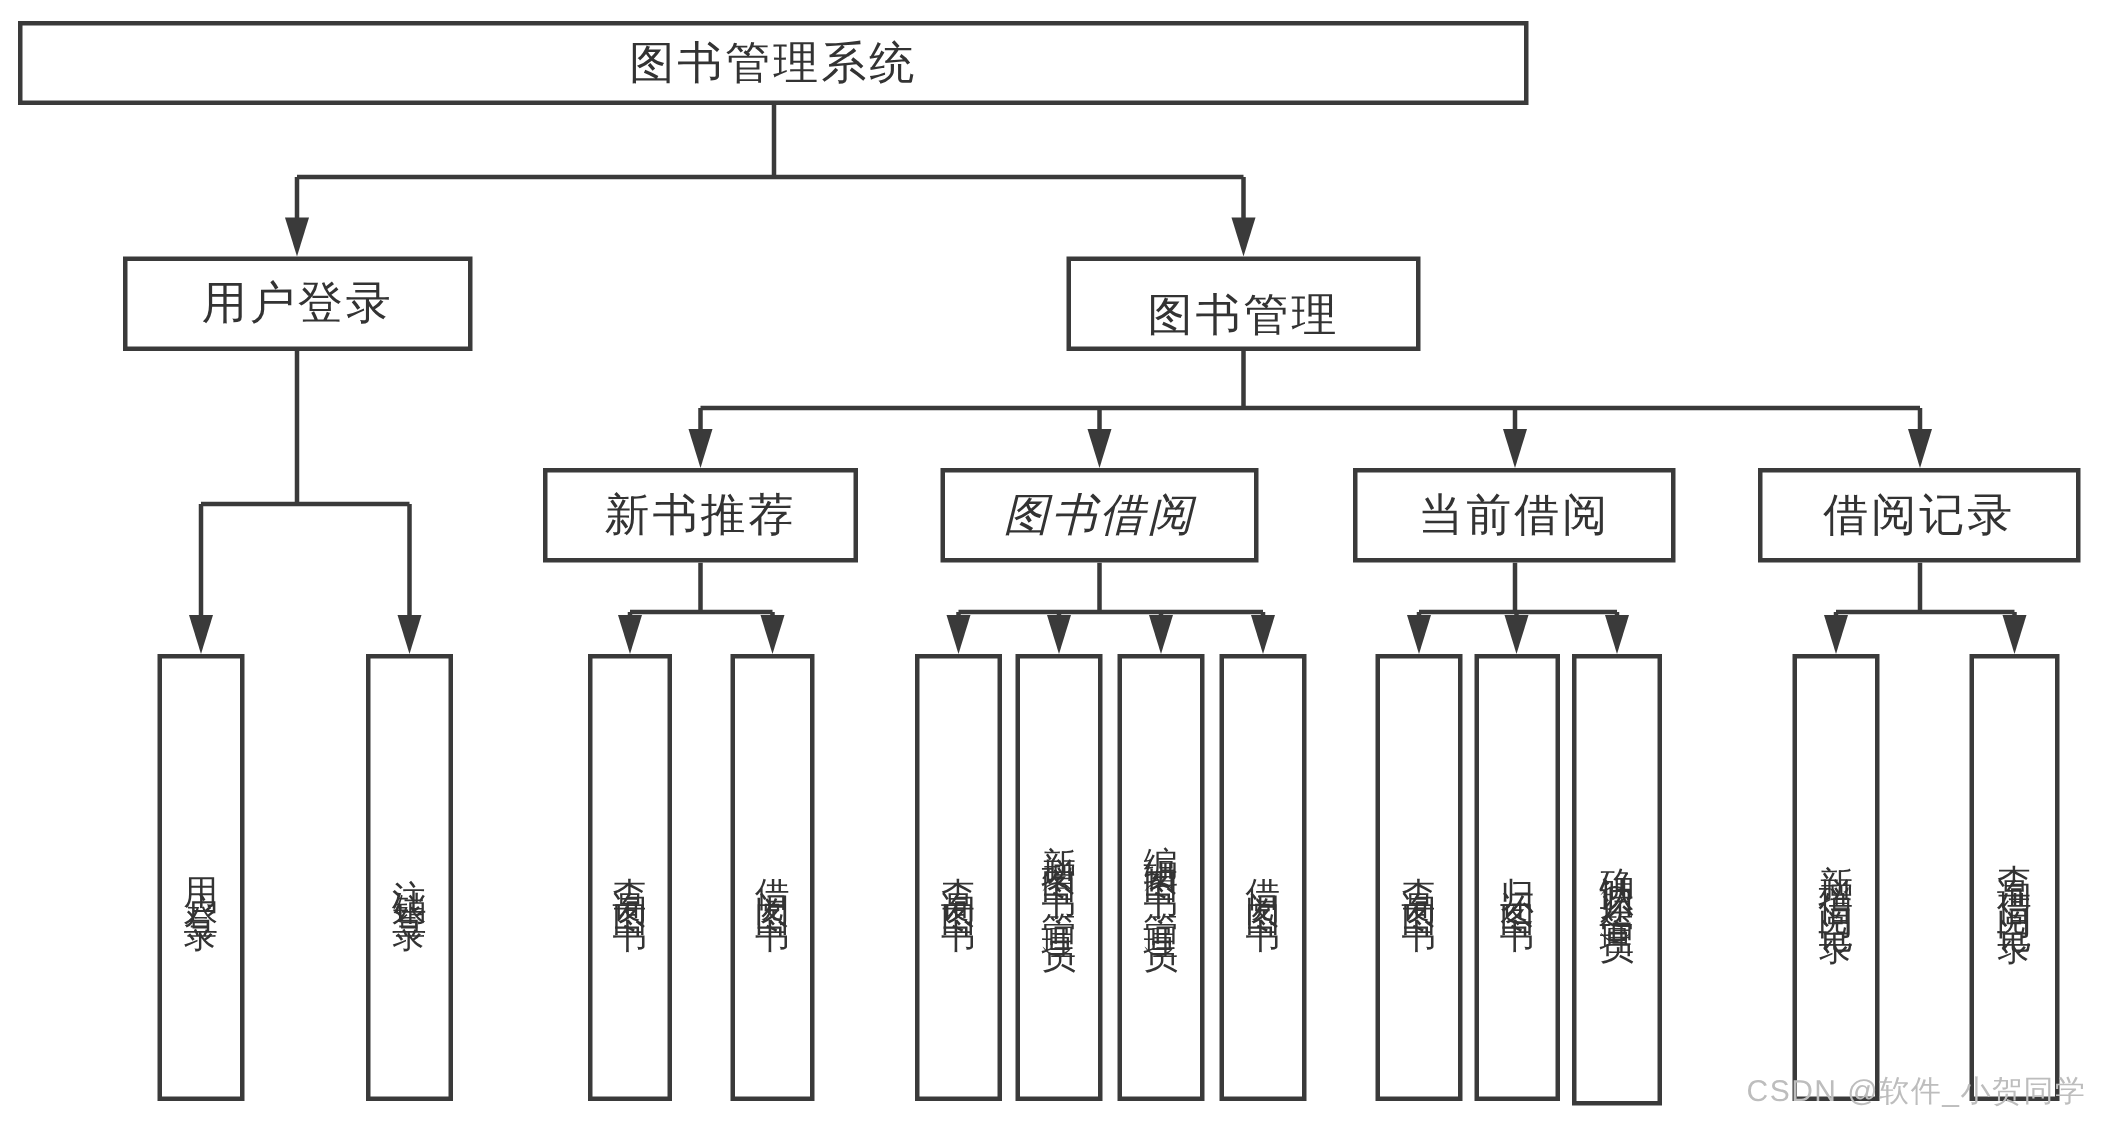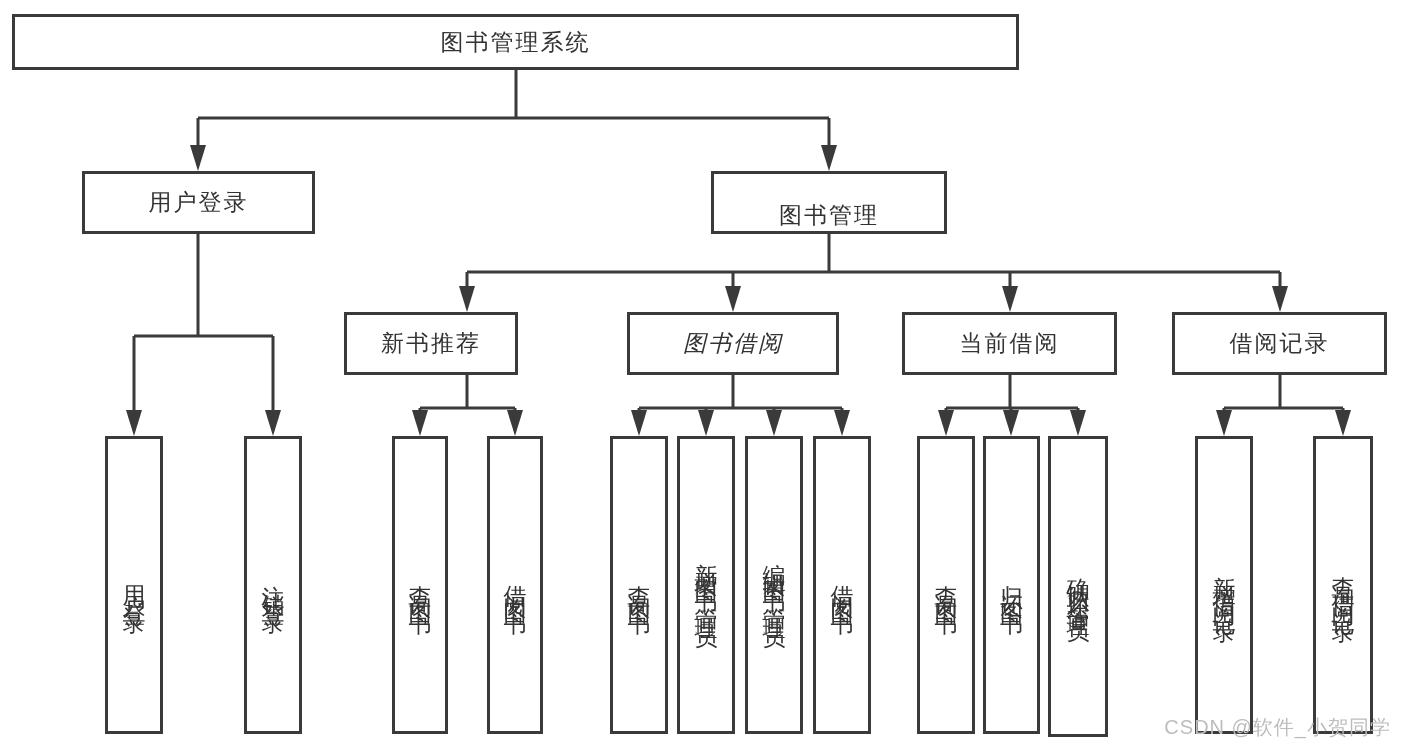--- a/index.html
+++ b/index.html
@@ -4,21 +4,21 @@
 <style>
   html,body{margin:0;padding:0;background:#fff;}
   #canvas{
     position:relative;width:1405px;height:747px;background:#ffffff;overflow:hidden;
     font-family:"Liberation Sans","DejaVu Sans",sans-serif;
   }
   .box{
     position:absolute;border:3px solid #3a3a3a;background:#ffffff;box-sizing:border-box;
     display:flex;align-items:center;justify-content:center;z-index:2;
   }
-  .h-label{font-size:23px;color:#333333;letter-spacing:2px;white-space:nowrap;}
+  .h-label{font-size:30px;color:#333333;letter-spacing:2px;white-space:nowrap;}
   .v-label{
     writing-mode:vertical-rl;text-orientation:mixed;line-height:1.25;
     font-size:23px;color:#333333;letter-spacing:9px;white-space:nowrap;
   }
   #connectors{position:absolute;left:0;top:0;width:1405px;height:747px;z-index:1;}
   #connectors path{stroke:#3a3a3a;stroke-width:3;fill:none;}
   #connectors polygon{fill:#3a3a3a;stroke:none;}
   .watermark{
     position:absolute;right:14px;bottom:6px;z-index:3;
     font-size:20px;color:#bdbdbd;letter-spacing:1px;white-space:nowrap;
@@ -83,21 +83,21 @@
     <span class="h-label">图书管理系统</span>
   </div>
 
   <div class="box" style="left:82px;top:171px;width:233px;height:63px;">
     <span class="h-label">用户登录</span>
   </div>
   <div class="box" style="left:711px;top:171px;width:236px;height:63px;align-items:flex-end;">
     <span class="h-label">图书管理</span>
   </div>
 
-  <div class="box" style="left:344px;top:312px;width:174px;height:63px;">
+  <div class="box" style="left:362px;top:312px;width:210px;height:63px;">
     <span class="h-label">新书推荐</span>
   </div>
   <div class="box" style="left:627px;top:312px;width:212px;height:63px;font-style:italic;">
     <span class="h-label">图书借阅</span>
   </div>
   <div class="box" style="left:902px;top:312px;width:215px;height:63px;">
     <span class="h-label">当前借阅</span>
   </div>
   <div class="box" style="left:1172px;top:312px;width:215px;height:63px;">
     <span class="h-label">借阅记录</span>

